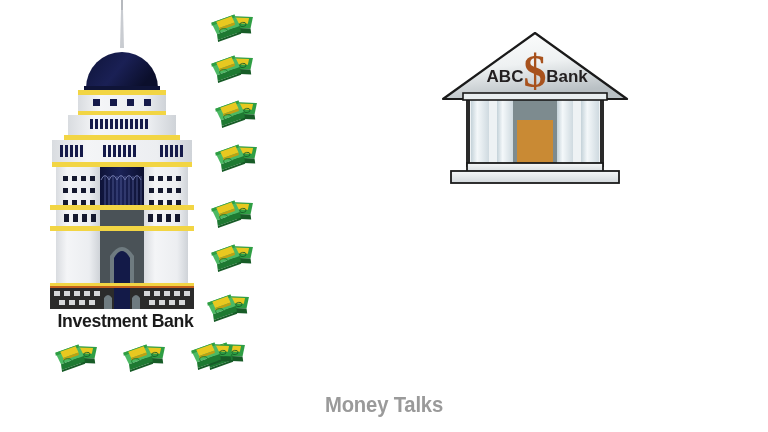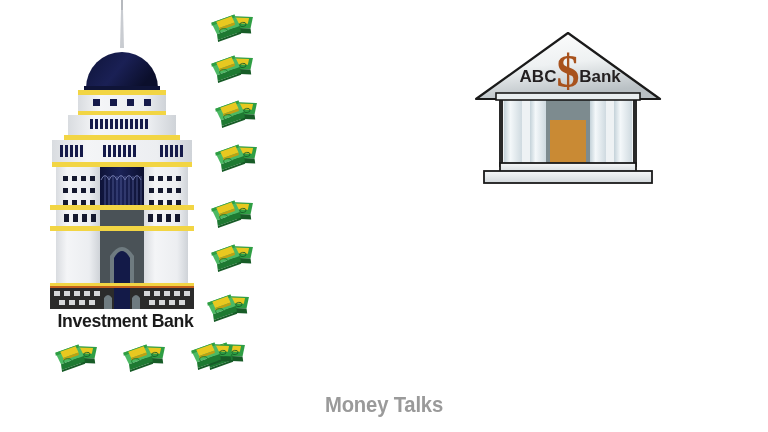--- a/index.html
+++ b/index.html
@@ -42,21 +42,21 @@
     letter-spacing: -0.4px;
     color: #1b1b1b;
     white-space: nowrap;
     transform: scaleX(0.93);
     transform-origin: center center;
   }
 
   
   #abc-bank {
     position: absolute;
-    left: 472px;
+    left: 439px;
     top: 25px;
     width: 192px;
     height: 163px;
   }
   #abc-bank svg { display: block; width: 100%; height: 100%; }
 
   
   .money {
     position: absolute;
     width: 52px;

